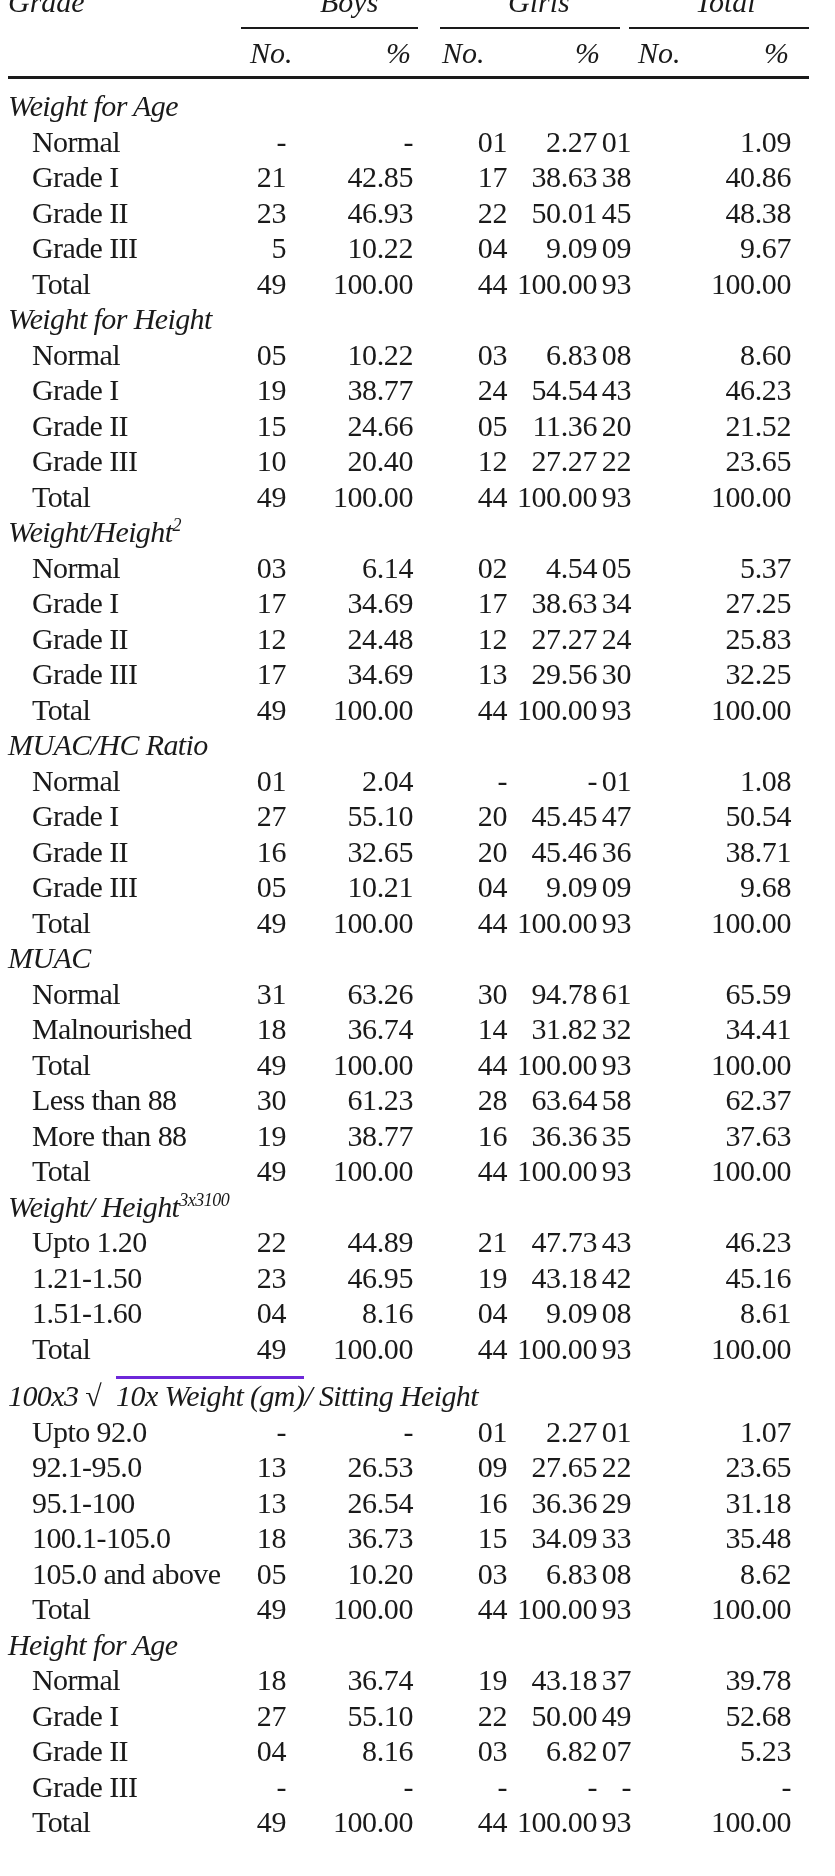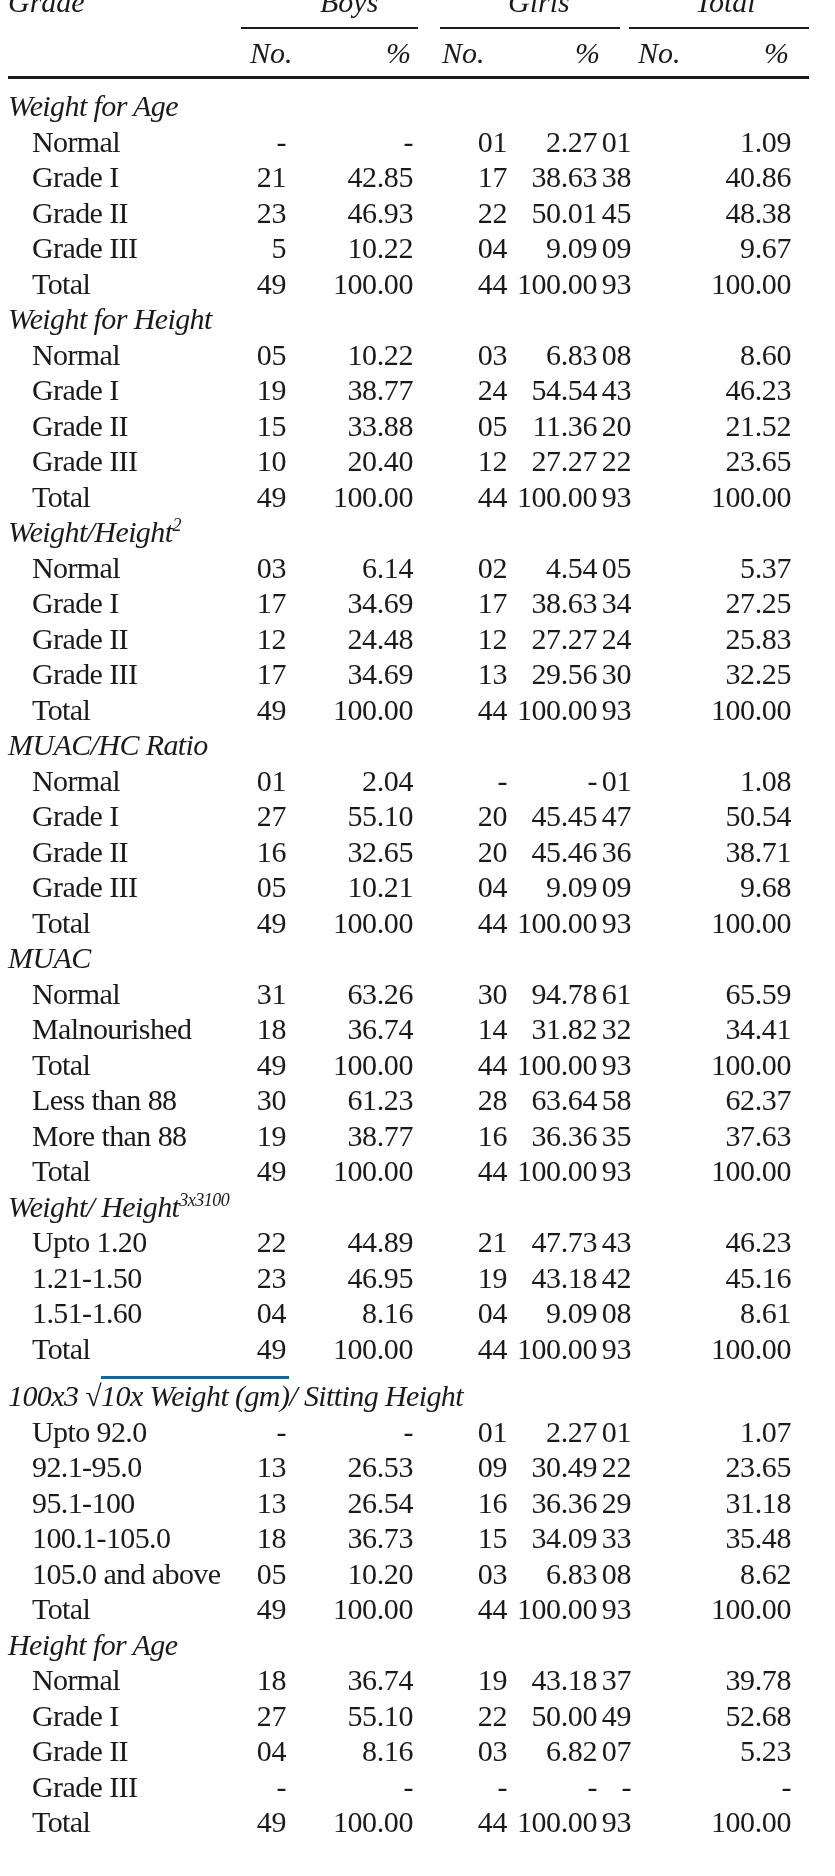--- a/index.html
+++ b/index.html
@@ -9,21 +9,21 @@
   .rule { position:absolute; background:#1a1a1a; }
   .body { position:absolute; left:0; top:88px; width:835px; }
   .row { position:relative; height:35.5px; font-size:30px; line-height:35.5px;padding-left:22px; }
   .row .lbl { position:absolute; left:32px; white-space:nowrap; letter-spacing:-0.6px; }
   .row.sect .lbl { left:8px; font-style:italic; }
   .row .c { position:absolute; text-align:right; white-space:nowrap; letter-spacing:-0.4px; }
   .c1 { right:549px; } .c2 { right:422px; }
   .c3 { right:328px; } .c4 { right:238px; }
   .c5 { right:204px; } .c6 { right:44px; }
   sup { font-size:18px; vertical-align:super; line-height:0; letter-spacing:-0.5px; }
-  .overline { border-top:3px solid #0369a1; padding-top:0; }
+  .overline { border-top:3px solid #6d28d9; padding-top:0;margin-left:15px; }
 </style>
 </head>
 <body>
 
 <div class="hdr" style="left:8px; top:-13px;">Grade</div>
 <div class="hdr" style="left:320px; top:-13px;">Boys</div>
 <div class="hdr" style="left:508px; top:-13px;">Girls</div>
 <div class="hdr" style="left:695px; top:-13px;">Total</div>
 
 <div class="rule" style="left:241px; top:27px; width:177px; height:2px;"></div>
@@ -105,21 +105,21 @@
       <span class="c c1">19</span>
       <span class="c c2">38.77</span>
       <span class="c c3">24</span>
       <span class="c c4">54.54</span>
       <span class="c c5">43</span>
       <span class="c c6">46.23</span>
     </div>
     <div class="row">
       <span class="lbl">Grade II</span>
       <span class="c c1">15</span>
-      <span class="c c2">33.88</span>
+      <span class="c c2">24.66</span>
       <span class="c c3">05</span>
       <span class="c c4">11.36</span>
       <span class="c c5">20</span>
       <span class="c c6">21.52</span>
     </div>
     <div class="row">
       <span class="lbl">Grade III</span>
       <span class="c c1">10</span>
       <span class="c c2">20.40</span>
       <span class="c c3">12</span>
@@ -338,21 +338,21 @@
       <span class="c c3">01</span>
       <span class="c c4">2.27</span>
       <span class="c c5">01</span>
       <span class="c c6">1.07</span>
     </div>
     <div class="row">
       <span class="lbl">92.1-95.0</span>
       <span class="c c1">13</span>
       <span class="c c2">26.53</span>
       <span class="c c3">09</span>
-      <span class="c c4">30.49</span>
+      <span class="c c4">27.65</span>
       <span class="c c5">22</span>
       <span class="c c6">23.65</span>
     </div>
     <div class="row">
       <span class="lbl">95.1-100</span>
       <span class="c c1">13</span>
       <span class="c c2">26.54</span>
       <span class="c c3">16</span>
       <span class="c c4">36.36</span>
       <span class="c c5">29</span>

